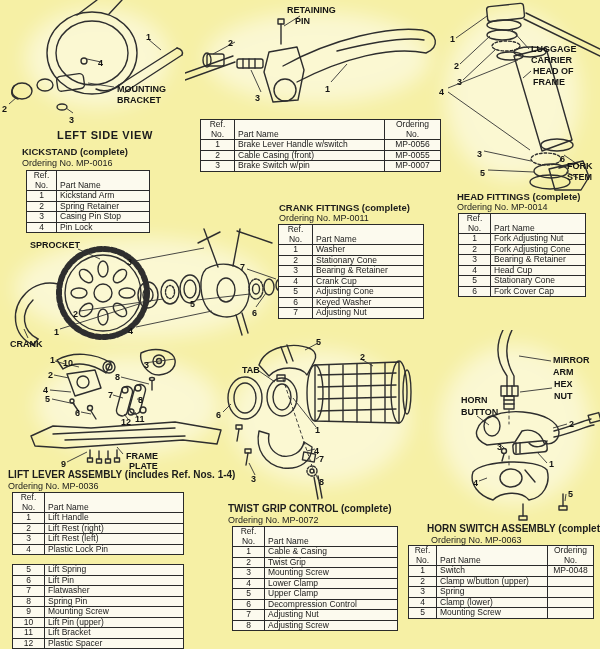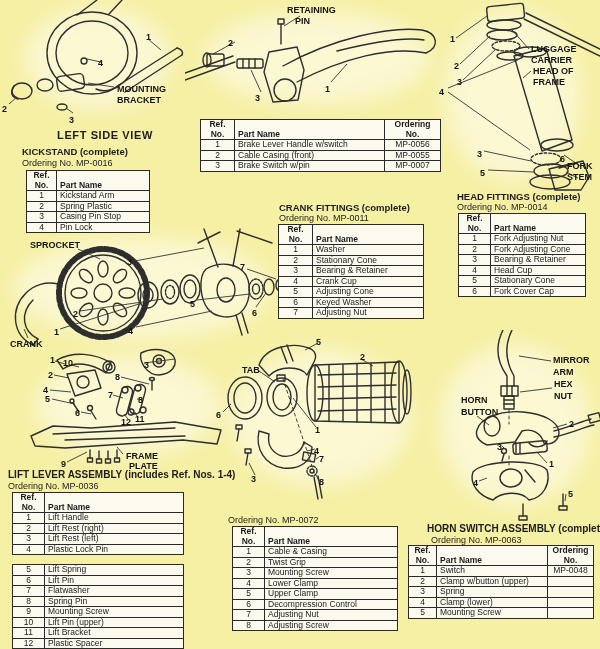--- a/index.html
+++ b/index.html
@@ -6,21 +6,21 @@
   .page{position:relative;width:600px;height:649px;background:#f6f0a5;overflow:hidden;
         font-family:"Liberation Sans",sans-serif;color:#1c1c1c;}
   .abs{position:absolute;}
   .blob{position:absolute;background:rgba(255,255,255,.5);border-radius:50%;filter:blur(10px);}
   .view-title{font-weight:bold;font-size:11px;letter-spacing:.6px;text-align:center;}
   .sec-title{font-weight:bold;font-size:9.5px;white-space:nowrap;}
   .ord-line{font-size:9px;white-space:nowrap;}
   .ptable{border-collapse:collapse;background:#fcfaee;table-layout:fixed;}
   .ptable th,.ptable td{border:1px solid #2a2a2a;padding:0 3px;font-size:8.5px;line-height:1.12;
         font-weight:normal;text-align:left;color:#1a1a1a;overflow:hidden;white-space:nowrap;}
-  .ptable th{vertical-align:bottom;white-space:pre-line;font-weight:bold;}
+  .ptable th{vertical-align:bottom;white-space:pre-line;}
   .ptable th.c-ref{text-align:center;}
   .ptable td{height:9px;}
   .ptable td:first-child{text-align:center;}
   .ptable.tight td{height:8px;}
   .ptable tr.cont td{border-top:none;}
   .t3 td:nth-child(3),.t3 th:nth-child(3){text-align:center;}
   svg{display:block;}
   .art{stroke:#2e2e2e;stroke-width:1.4;fill:none;stroke-linecap:round;stroke-linejoin:round;}
   .lead{stroke:#333;stroke-width:.9;fill:none;}
   .co{font:bold 9px "Liberation Sans",sans-serif;fill:#141414;}
@@ -397,21 +397,21 @@
       <th>Part Name</th>
     </tr>
       </thead>
     <tbody>
         <tr>
           <td>1</td>
           <td>Kickstand Arm</td>
         </tr>
         <tr>
           <td>2</td>
-          <td>Spring Plastic</td>
+          <td>Spring Retainer</td>
         </tr>
         <tr>
           <td>3</td>
           <td>Casing Pin Stop</td>
         </tr>
         <tr>
           <td>4</td>
           <td>Pin Lock</td>
         </tr>
       </tbody>
@@ -606,20 +606,21 @@
           <td>11</td>
           <td>Lift Bracket</td>
         </tr>
         <tr>
           <td>12</td>
           <td>Plastic Spacer</td>
         </tr>
       </tbody>
   </table>
 
+  <div class="abs sec-title" style="left:228px;top:503px;font-size:10px">TWIST GRIP CONTROL (complete)</div>
   <div class="abs ord-line" style="left:228px;top:515px">Ordering No. MP-0072</div>
   <table class="abs ptable tight" style="left:232px;top:526px;width:166px">
     <colgroup>
         <col style="width:32px">
         <col>
       </colgroup>
     <thead>
         <tr>
       <th class="c-ref">Ref.
 No.</th>

